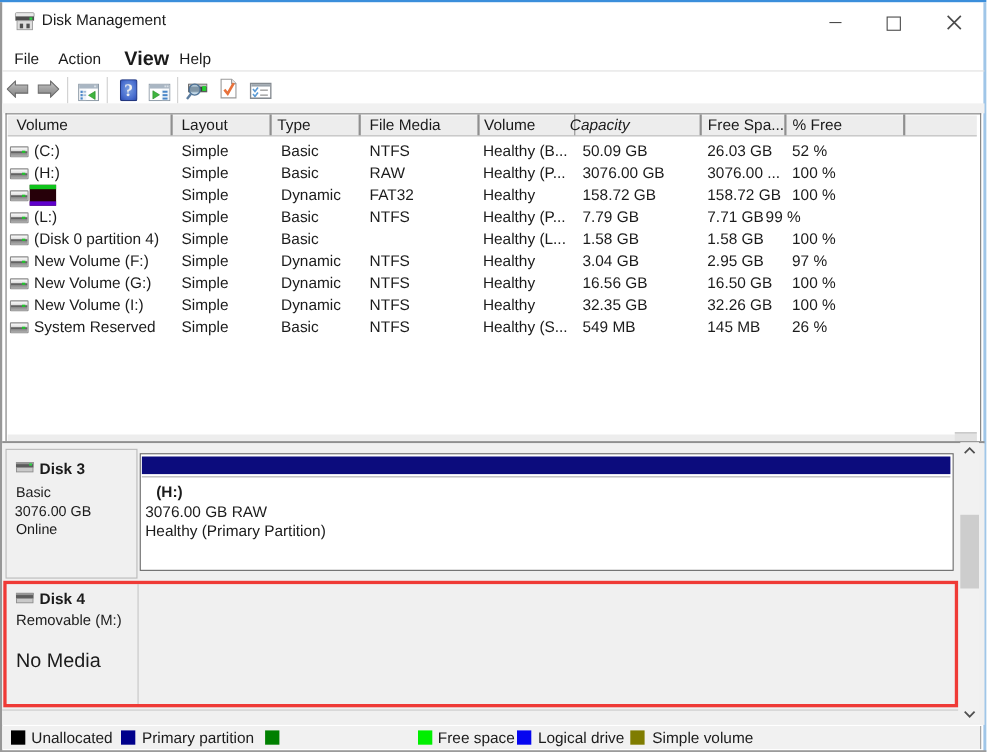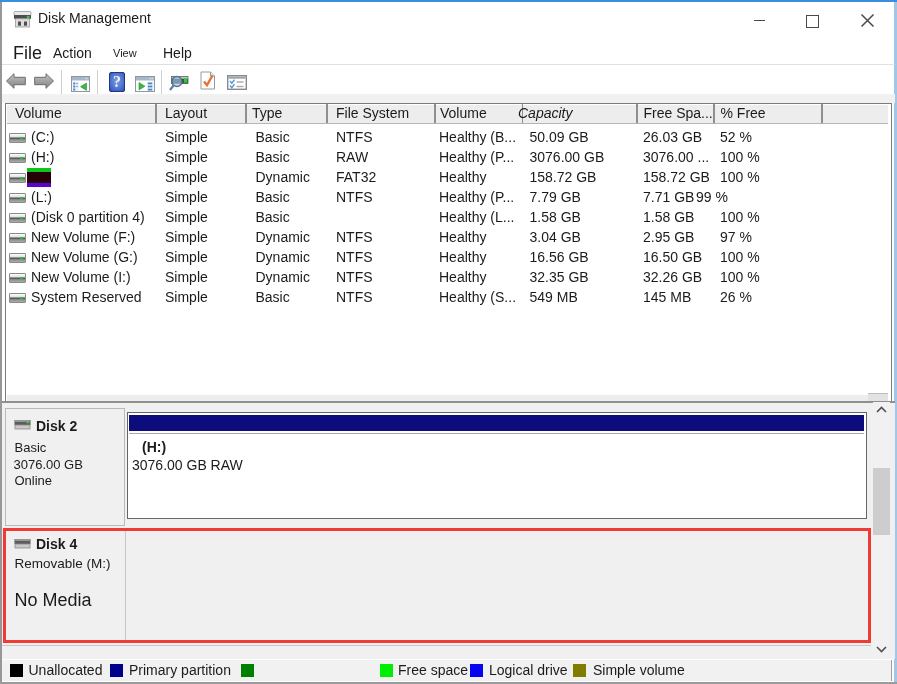--- a/index.html
+++ b/index.html
@@ -32,23 +32,23 @@
     <rect x="11" y="11.5" width="3" height="4.2" fill="#4f4f4f"></rect>
   </svg>
   <div class="t" style="left:38px;top:11px;font-size:14px;">Disk Management</div>
 
   <div class="abs" style="left:754px;top:19.5px;width:11px;height:1.6px;background:#4a4a4a;"></div>
   <div class="abs" style="left:806px;top:14.5px;width:11px;height:11px;border:1.4px solid #4a4a4a;"></div>
   <svg class="abs" style="left:860px;top:13px;" width="15" height="15" viewBox="0 0 15 15">
     <path d="M1.5,1.5 L13.5,13.5 M13.5,1.5 L1.5,13.5" stroke="#4a4a4a" stroke-width="1.5"></path>
   </svg>
 
-  <div class="t" style="left:13px;top:46px;font-size:18px;">File</div>
+  <div class="t" style="left:13px;top:46px;font-size:14px;">File</div>
   <div class="t" style="left:53px;top:46px;font-size:14px;">Action</div>
-  <div class="t" style="left:113px;top:46px;font-size:11px;">View</div>
+  <div class="t" style="left:113px;top:46px;font-size:18px;font-weight:bold;">View</div>
   <div class="t" style="left:163px;top:46px;font-size:14px;">Help</div>
   <div class="abs" style="left:2px;top:64px;width:893px;height:1px;background:#e0e0e0;"></div>
 
   <svg class="abs" style="left:6px;top:73px;" width="20" height="16" viewBox="0 0 20 16">
     <defs>
         <linearGradient id="ag" x1="0" y1="0" x2="0" y2="1">
       <stop offset="0" stop-color="#c9c9c9"></stop>
           <stop offset="0.45" stop-color="#a5a5a5"></stop>
           <stop offset="1" stop-color="#858585"></stop>
     </linearGradient>
@@ -127,21 +127,21 @@
   <div class="hdrline" style="left:326px;top:104px;height:19px;"></div>
   <div class="hdrline" style="left:434px;top:104px;height:19px;"></div>
   <div class="hdrline" style="left:521.5px;top:104px;height:19px;"></div>
   <div class="hdrline" style="left:636px;top:104px;height:19px;"></div>
   <div class="hdrline" style="left:713px;top:104px;height:19px;"></div>
   <div class="hdrline" style="left:821px;top:104px;height:19px;"></div>
 
   <div class="t" style="left:15px;top:106px;">Volume</div>
   <div class="t" style="left:165px;top:106px;">Layout</div>
   <div class="t" style="left:252px;top:106px;">Type</div>
-  <div class="t" style="left:336px;top:106px;">File System</div>
+  <div class="t" style="left:336px;top:106px;">File Media</div>
   <div class="t" style="left:440px;top:106px;">Volume</div>
   <div class="t" style="left:518px;top:106px;font-style:italic;">Capacity</div>
   <div class="t" style="left:643.5px;top:106px;">Free Spa...</div>
   <div class="t" style="left:720.5px;top:106px;">% Free</div>
 
   <div class="vicon" style="left:9px;top:133px;">
       <div class="dot"></div>
     </div>
   <div class="t" style="left:31px;top:129.5px;">(C:)</div>
   <div class="t" style="left:165px;top:129.5px;">Simple</div>
@@ -248,30 +248,31 @@
 
   <div class="abs" style="left:2px;top:403px;width:893px;height:256px;background:#f0f0f0;"></div>
 
   <div class="abs" style="left:5px;top:408px;width:118px;height:116px;background:#f0f0f0;border:1px solid #b9b9b9;"></div>
   <svg class="abs" style="left:14px;top:419px;" width="18" height="12" viewBox="0 0 18 12">
     <rect x="0.5" y="1" width="16" height="5" fill="#5c5c5c"></rect>
     <rect x="0.5" y="1" width="16" height="2" fill="#969696"></rect>
     <rect x="12.5" y="2.3" width="2.6" height="2" fill="#2ed146"></rect>
     <rect x="1" y="6" width="15" height="4" fill="#c9c9c9" stroke="#8b8b8b" stroke-width="0.8"></rect>
   </svg>
-  <div class="t b" style="left:36px;top:419px;">Disk 2</div>
+  <div class="t b" style="left:36px;top:419px;">Disk 3</div>
   <div class="t" style="left:14.5px;top:439.5px;font-size:13px;">Basic</div>
   <div class="t" style="left:13.5px;top:456.5px;font-size:13px;">3076.00 GB</div>
   <div class="t" style="left:14.5px;top:473px;font-size:13px;">Online</div>
 
   <div class="abs" style="left:127px;top:412px;width:738px;height:105px;background:#ffffff;border:1.5px solid #666;"></div>
   <div class="abs" style="left:129px;top:414.5px;width:735px;height:16px;background:#0c0c7d;"></div>
   <div class="abs" style="left:129px;top:432.5px;width:735px;height:1px;background:#aaaaaa;"></div>
   <div class="t b" style="left:142px;top:440px;">(H:)</div>
   <div class="t" style="left:132px;top:457.5px;">3076.00 GB RAW</div>
+  <div class="t" style="left:132px;top:474.5px;">Healthy (Primary Partition)</div>
 
   <div class="abs" style="left:2.5px;top:528px;width:862px;height:109px;background:#f0f0f0;border:3px solid #ef3a36;"></div>
   <div class="abs" style="left:125px;top:531px;width:1px;height:109px;background:#c6c6c6;"></div>
   <svg class="abs" style="left:14px;top:538px;" width="18" height="12" viewBox="0 0 18 12">
     <rect x="0.5" y="1" width="16" height="5" fill="#5c5c5c"></rect>
     <rect x="0.5" y="1" width="16" height="2" fill="#969696"></rect>
     <rect x="1" y="6" width="15" height="4" fill="#c9c9c9" stroke="#8b8b8b" stroke-width="0.8"></rect>
   </svg>
   <div class="t b" style="left:36px;top:537px;">Disk 4</div>
   <div class="t" style="left:14.5px;top:555.5px;font-size:13.5px;">Removable (M:)</div>

